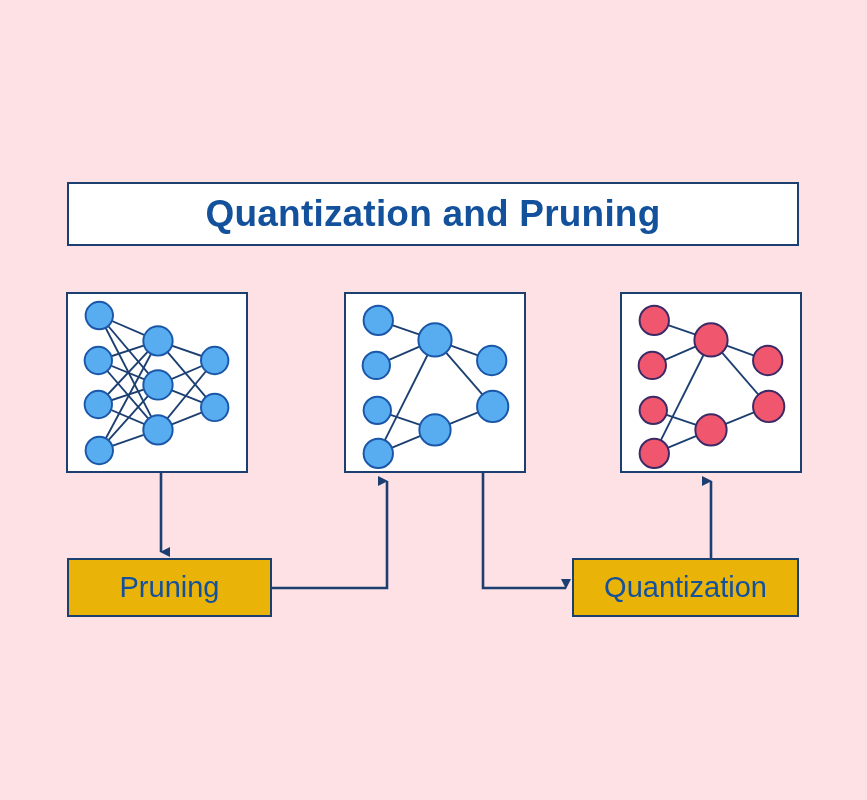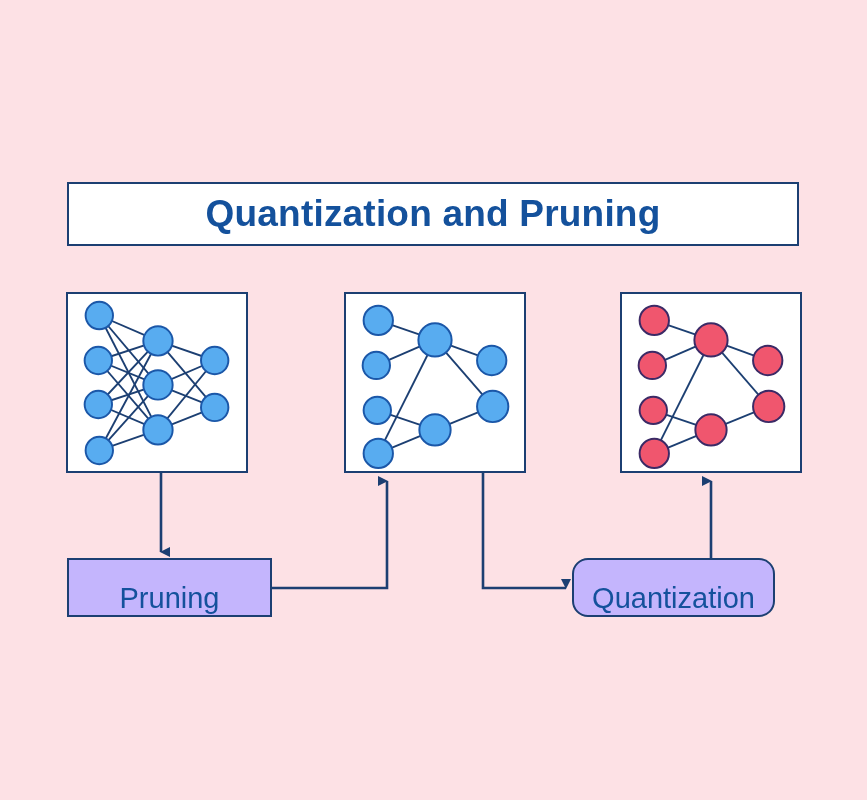--- a/index.html
+++ b/index.html
@@ -53,38 +53,37 @@
   .net-svg {
     position: absolute;
     left: 0;
     top: 0;
     width: 100%;
     height: 100%;
     display: block;
   }
   .label-box {
     position: absolute;
-    background: #c4b5fd;
+    background: #eab308;
     border: 2px solid #1c3f72;
     box-sizing: border-box;
     display: flex;
-    align-items: flex-end;
+    align-items: center;
     justify-content: center;
     height: 59px;
   }
   #pruning-box {
     left: 67px;
     top: 558px;
     width: 205px;
   }
   #quantization-box {
     left: 572px;
     top: 558px;
-    width: 203px;
-    border-radius: 16px;
+    width: 227px;
   }
   .label-text {
     color: #14519c;
     font-size: 29px;
     white-space: nowrap;
   }
   #connector-layer {
     position: absolute;
     left: 0;
     top: 0;

